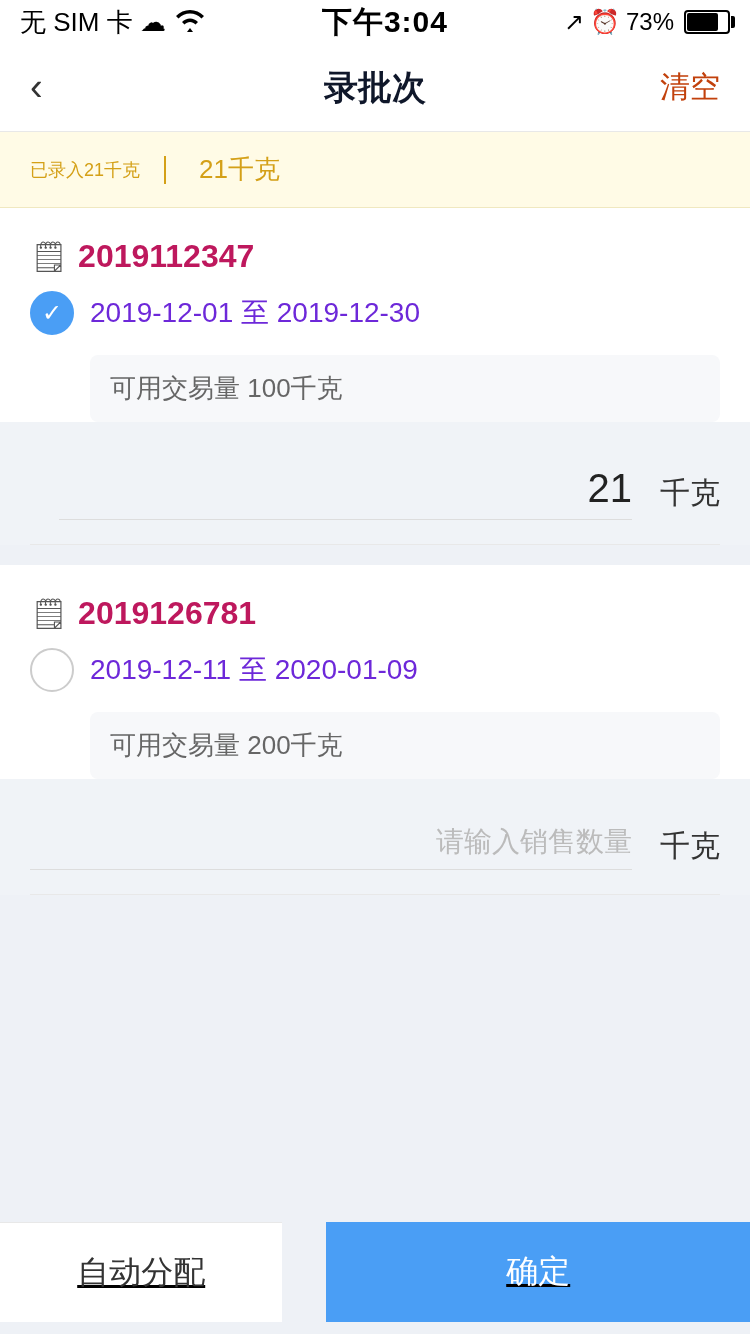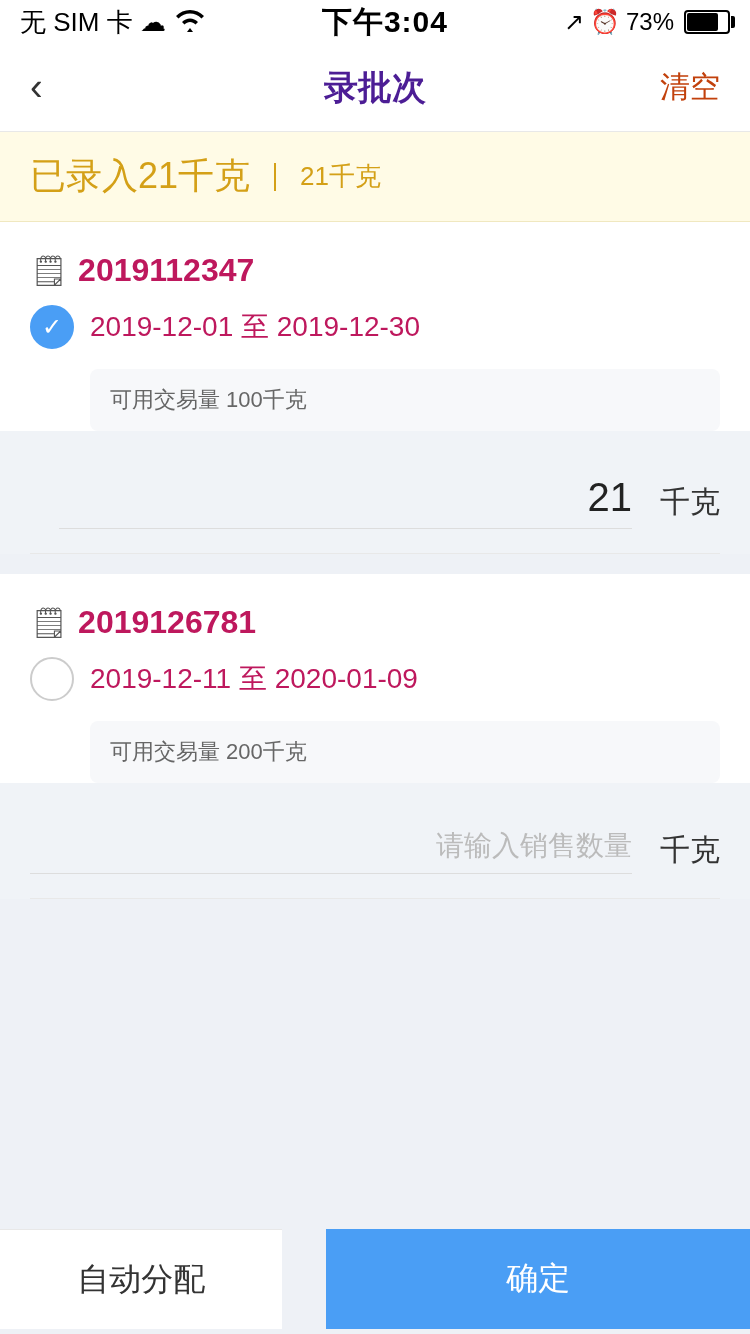--- a/index.html
+++ b/index.html
@@ -84,49 +84,50 @@
     }
     .nav-back {
       font-size: 38px;
       color: #333;
       cursor: pointer;
       width: 60px;
     }
     .nav-title {
       font-size: 34px;
       font-weight: 600;
-      color: #4c1d95;
+      color: #0f172a;
     }
     .nav-action {
       font-size: 30px;
       color: #c2410c;
       cursor: pointer;
     }
 
     
     .info-banner {
       background: #fffbe6;
       padding: 20px 30px;
       display: flex;
       align-items: center;
       gap: 24px;
       border-bottom: 1px solid #f0e8c0;
     }
     .info-label {
-      font-size: 36px;
+      font-size: 18px;
       color: #d4a017;
     }
     .info-divider {
       width: 2px;
       height: 28px;
       background: #d4a017;
     }
     .info-value {
       font-size: 26px;
       color: #d4a017;
+      margin-left: 9px;
     }
 
     
     .batch-item {
       background: #fff;
       padding: 30px 30px 0 30px;
     }
 
     .batch-header {
       display: flex;
@@ -163,28 +164,28 @@
     .radio-circle.checked {
       background: #4a9ef5;
       border-color: #4a9ef5;
     }
     .radio-check {
       color: #fff;
       font-size: 24px;
     }
     .batch-date {
       font-size: 28px;
-      color: #be185d;
+      color: #6d28d9;
     }
 
     .batch-avail {
       background: #f7f8fa;
       border-radius: 8px;
       padding: 16px 20px;
-      font-size: 22px;
+      font-size: 26px;
       color: #666;
       margin: 0 0 24px 60px;
     }
 
     
     .qty-row {
       display: flex;
       align-items: center;
       justify-content: flex-end;
       padding: 20px 30px 0 14px;
@@ -258,25 +259,26 @@
     
     .bottom-area {
       background: #eef1f6;
       flex: 1;
       min-height: 400px;
     }
 
     
     .bottom-buttons {
       position: fixed;
-      bottom: 5px;
+      bottom: 12px;
       left: 0;
       width: 750px;
       height: 100px;
       display: flex;
+      text-decoration: underline;
     }
     .btn-auto {
       flex: 1;
       background: #fff;
       border: none;
       font-size: 32px;
       color: #333;
       cursor: pointer;
       border-top: 1px solid #e8e8e8;
     }

